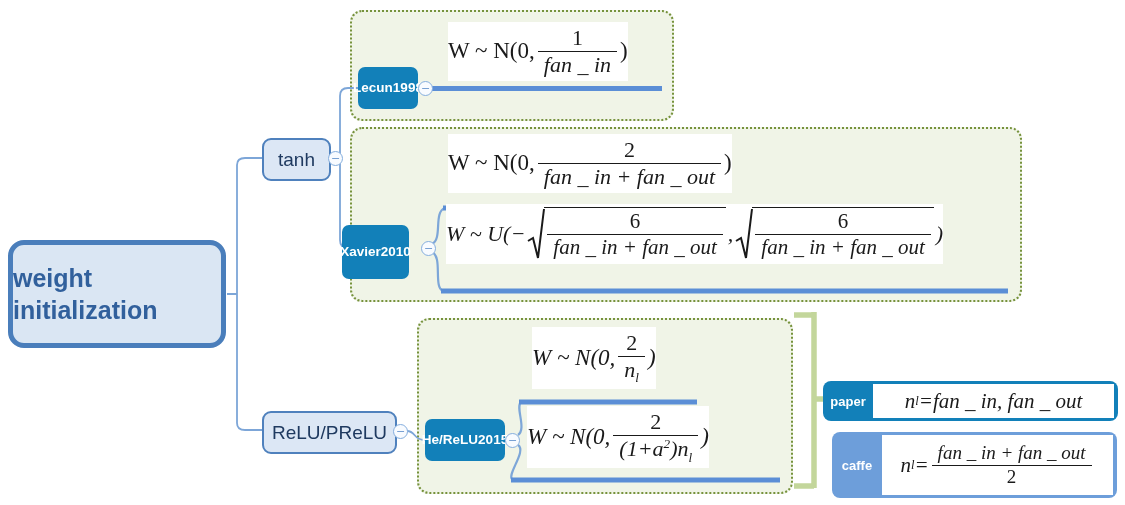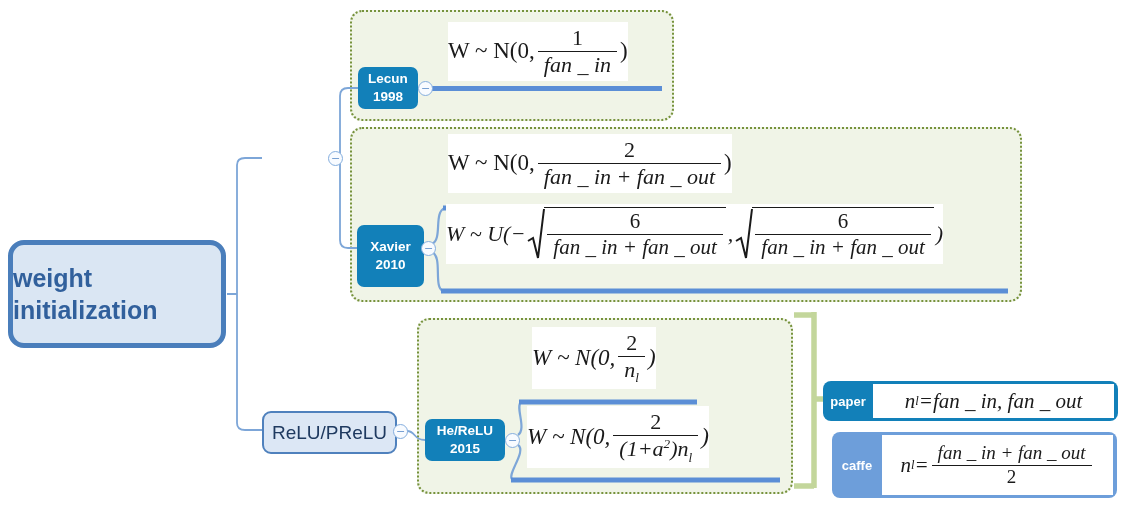--- a/index.html
+++ b/index.html
@@ -10,21 +10,21 @@
   .group{position:absolute;border:2px dotted #76923c;border-radius:12px;background:#f0f4e7;z-index:1;}
 
   .root{position:absolute;left:8px;top:240px;width:208px;height:98px;background:#dae6f3;
         border:5px solid #4a7ebb;border-radius:16px;color:#31609c;font-weight:bold;font-size:25px;
         line-height:1.3;display:flex;flex-direction:column;align-items:flex-start;justify-content:center;z-index:3;}
 
   .lnode{position:absolute;background:#dce7f5;border:2px solid #4f81bd;border-radius:9px;color:#1f3a60;
          font-size:19px;display:flex;align-items:center;justify-content:center;z-index:3;}
 
   .bnode{position:absolute;background:#1280b9;border-radius:7px;color:#ffffff;font-weight:bold;
-         font-size:13.5px;line-height:1.35;display:flex;flex-direction:column;align-items:center;
+         font-size:13.5px;line-height:1.35;display:flex;flex-direction:row;align-items:center;
          justify-content:center;z-index:3;}
 
   .cc{position:absolute;width:13px;height:13px;border-radius:50%;border:1px solid #85aede;background:#f8fbff;
       color:#6f9ad0;display:flex;align-items:center;justify-content:center;font-size:11px;line-height:1;
       z-index:4;font-family:"DejaVu Sans",sans-serif;}
 
   .fbox{position:absolute;background:#ffffff;display:flex;align-items:center;white-space:nowrap;
         font-family:"Liberation Serif","DejaVu Serif",serif;color:#1a1a1a;z-index:3;padding:3px 0;font-size:23px;}
   .fbox .it{font-style:italic;}
   .fbox .up{font-style:normal;}
@@ -75,29 +75,32 @@
     <g fill="none" stroke="#c3d69b" stroke-width="5.5">
       <path d="M794,315 H814 M814,312 V488 M814,486 H794 M816,399 H826"></path>
     </g>
   </svg>
 
   <div class="root">
     <span>weight</span>
     <span>initialization</span>
   </div>
 
+  <div class="lnode" style="left:262px;top:138px;width:65px;height:39px">
+    <span>tanh</span>
+  </div>
   <div class="lnode" style="left:262px;top:411px;width:131px;height:39px">
     <span>ReLU/PReLU</span>
   </div>
 
   <div class="bnode" style="left:358px;top:67px;width:60px;height:42px">
     <span>Lecun</span>
     <span>1998</span>
   </div>
-  <div class="bnode" style="left:357px;top:225px;width:67px;height:62px">
+  <div class="bnode" style="left:342px;top:225px;width:67px;height:54px">
     <span>Xavier</span>
     <span>2010</span>
   </div>
   <div class="bnode" style="left:425px;top:419px;width:80px;height:42px">
     <span>He/ReLU</span>
     <span>2015</span>
   </div>
 
   <div class="cc" style="left:328px;top:151px">−</div>
   <div class="cc" style="left:418px;top:81px">−</div>

